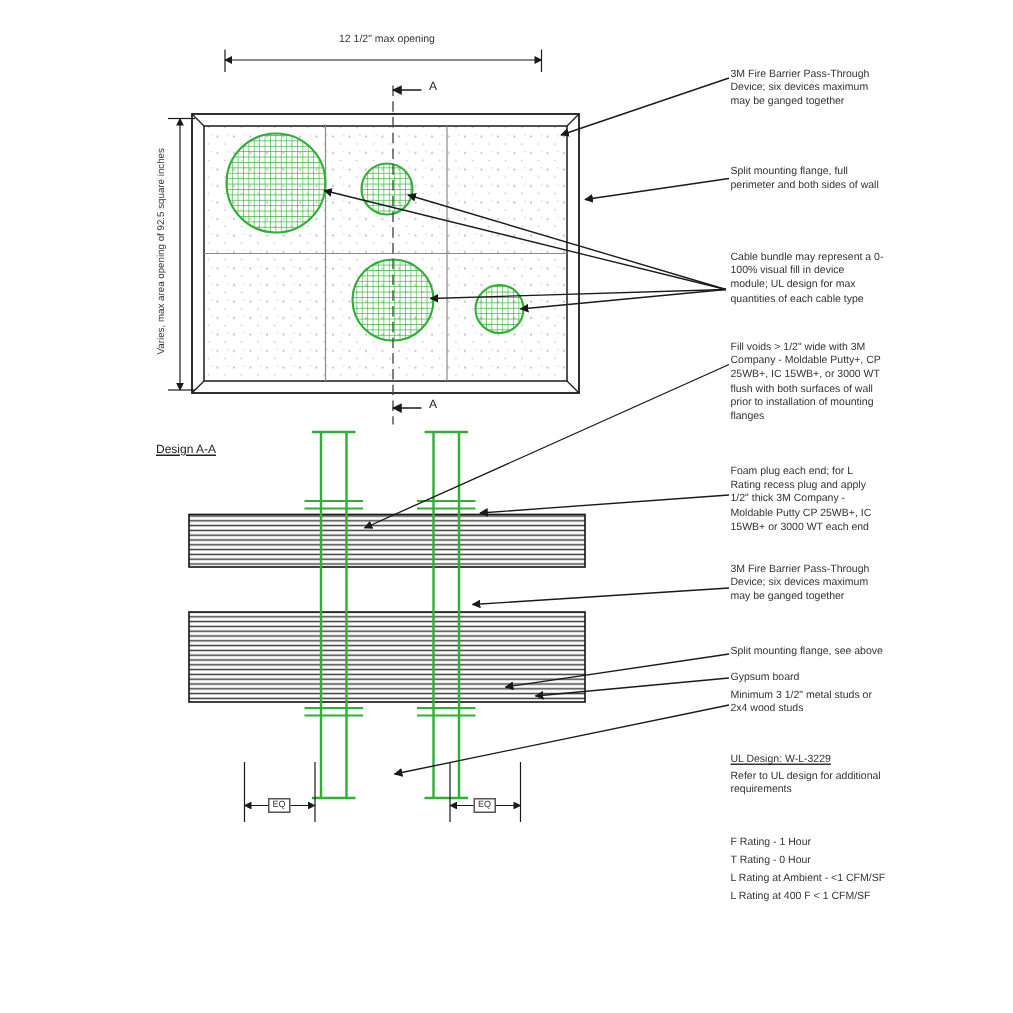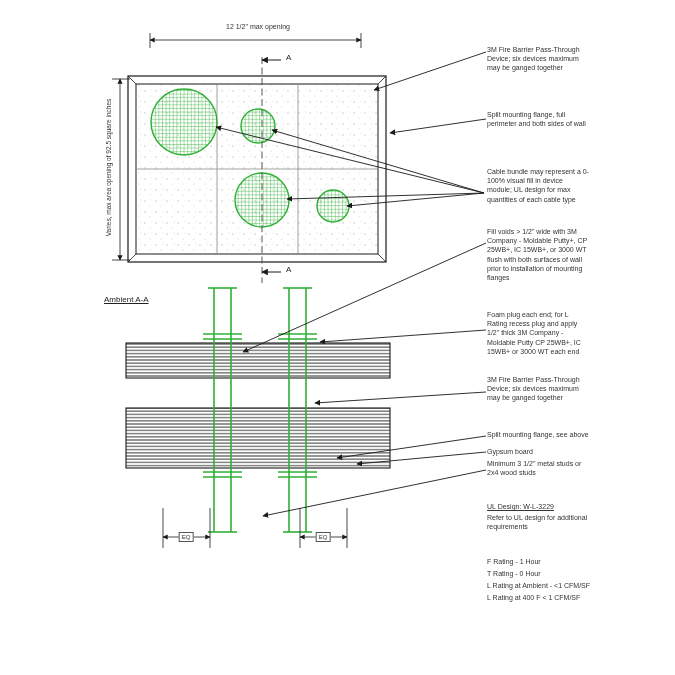--- a/index.html
+++ b/index.html
@@ -132,21 +132,21 @@
       <line x1="486" y1="470" x2="263" y2="516" marker-end="url(#arr)"></line>
     </g>
   </svg>
 
   <div class="dim-label" style="left:193px;top:23px;width:130px;">12 1/2" max opening</div>
   <div class="vdim-label">Varies, max area opening of 92.5 square inches</div>
 
   <div class="marker-a" style="left:286px;top:53px;">A</div>
   <div class="marker-a" style="left:286px;top:265px;">A</div>
 
-  <div class="section-label">Ambient A-A</div>
+  <div class="section-label">Design A-A</div>
 
   <div class="note" style="left:487px;top:45px;">3M Fire Barrier Pass-Through Device; six devices maximum may be ganged together</div>
   <div class="note" style="left:487px;top:110px;">Split mounting flange, full perimeter and both sides of wall</div>
   <div class="note" style="left:487px;top:167px;">Cable bundle may represent a 0-100% visual fill in device module; UL design for max quantities of each cable type</div>
   <div class="note" style="left:487px;top:227px;">Fill voids &gt; 1/2" wide with 3M Company - Moldable Putty+, CP 25WB+, IC 15WB+, or 3000 WT flush with both surfaces of wall prior to installation of mounting flanges</div>
   <div class="note" style="left:487px;top:310px;">Foam plug each end; for L Rating recess plug and apply 1/2" thick 3M Company - Moldable Putty CP 25WB+, IC 15WB+ or 3000 WT each end</div>
   <div class="note" style="left:487px;top:375px;">3M Fire Barrier Pass-Through Device; six devices maximum may be ganged together</div>
   <div class="note" style="left:487px;top:430px;">Split mounting flange, see above</div>
   <div class="note" style="left:487px;top:447px;">Gypsum board</div>
   <div class="note" style="left:487px;top:459px;">Minimum 3 1/2" metal studs or 2x4 wood studs</div>

